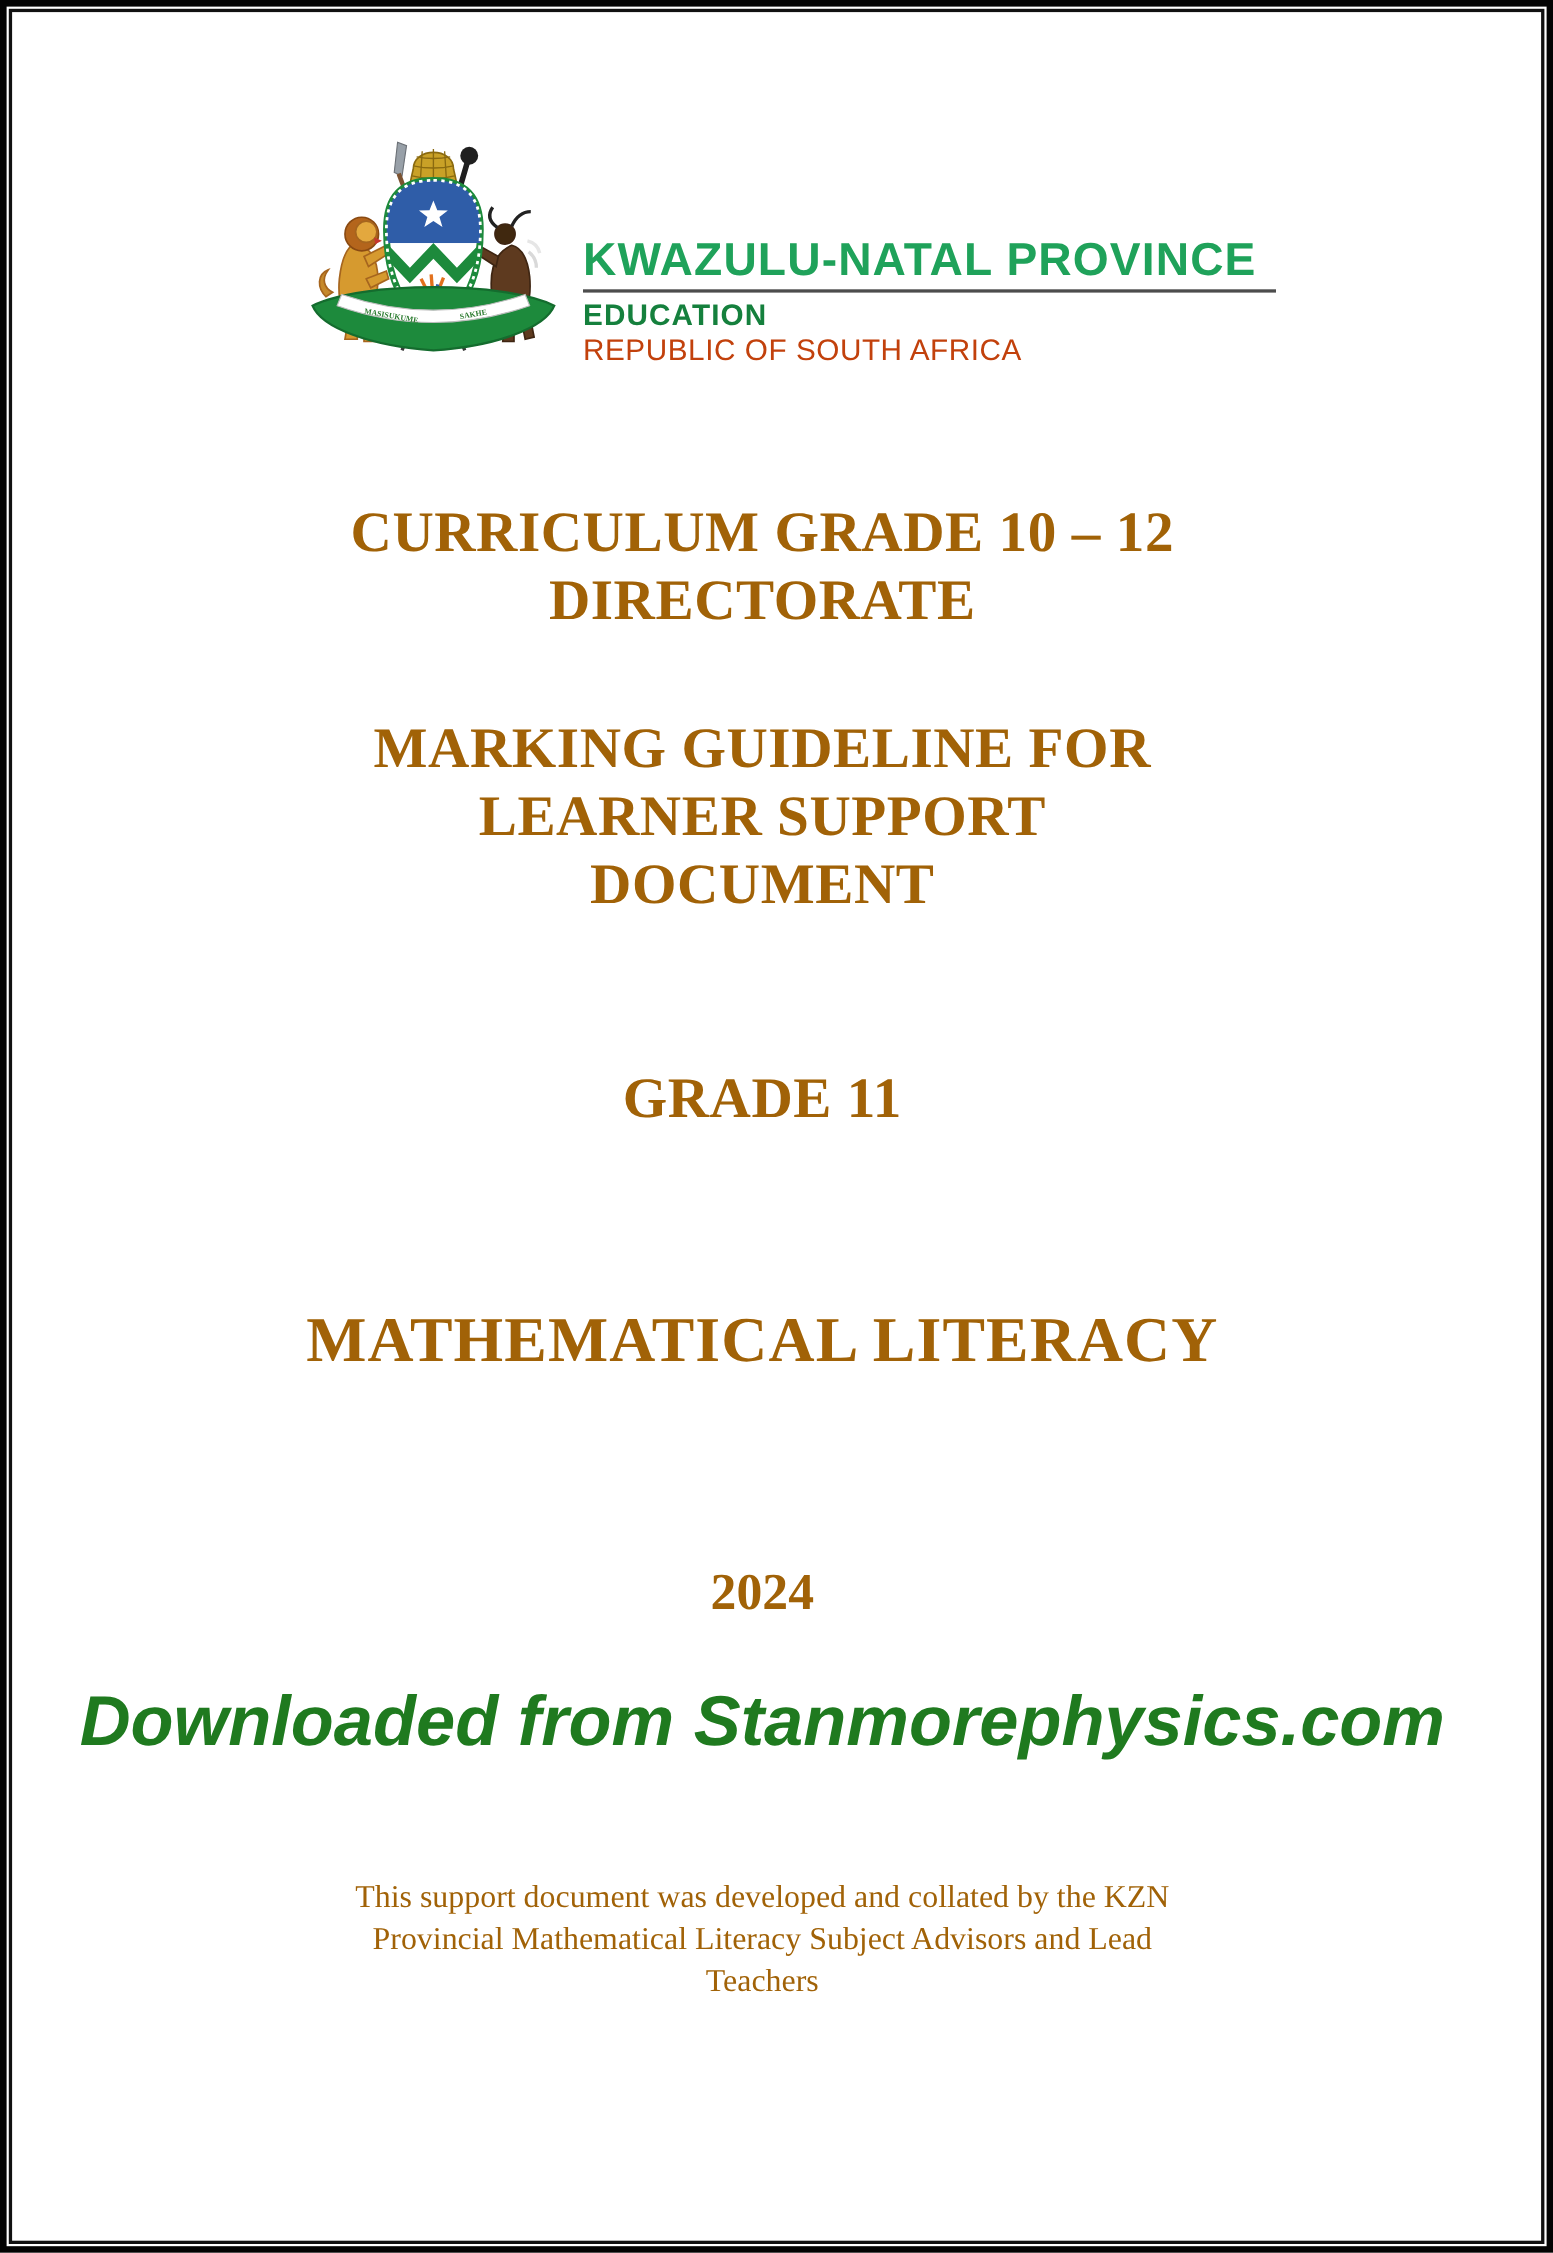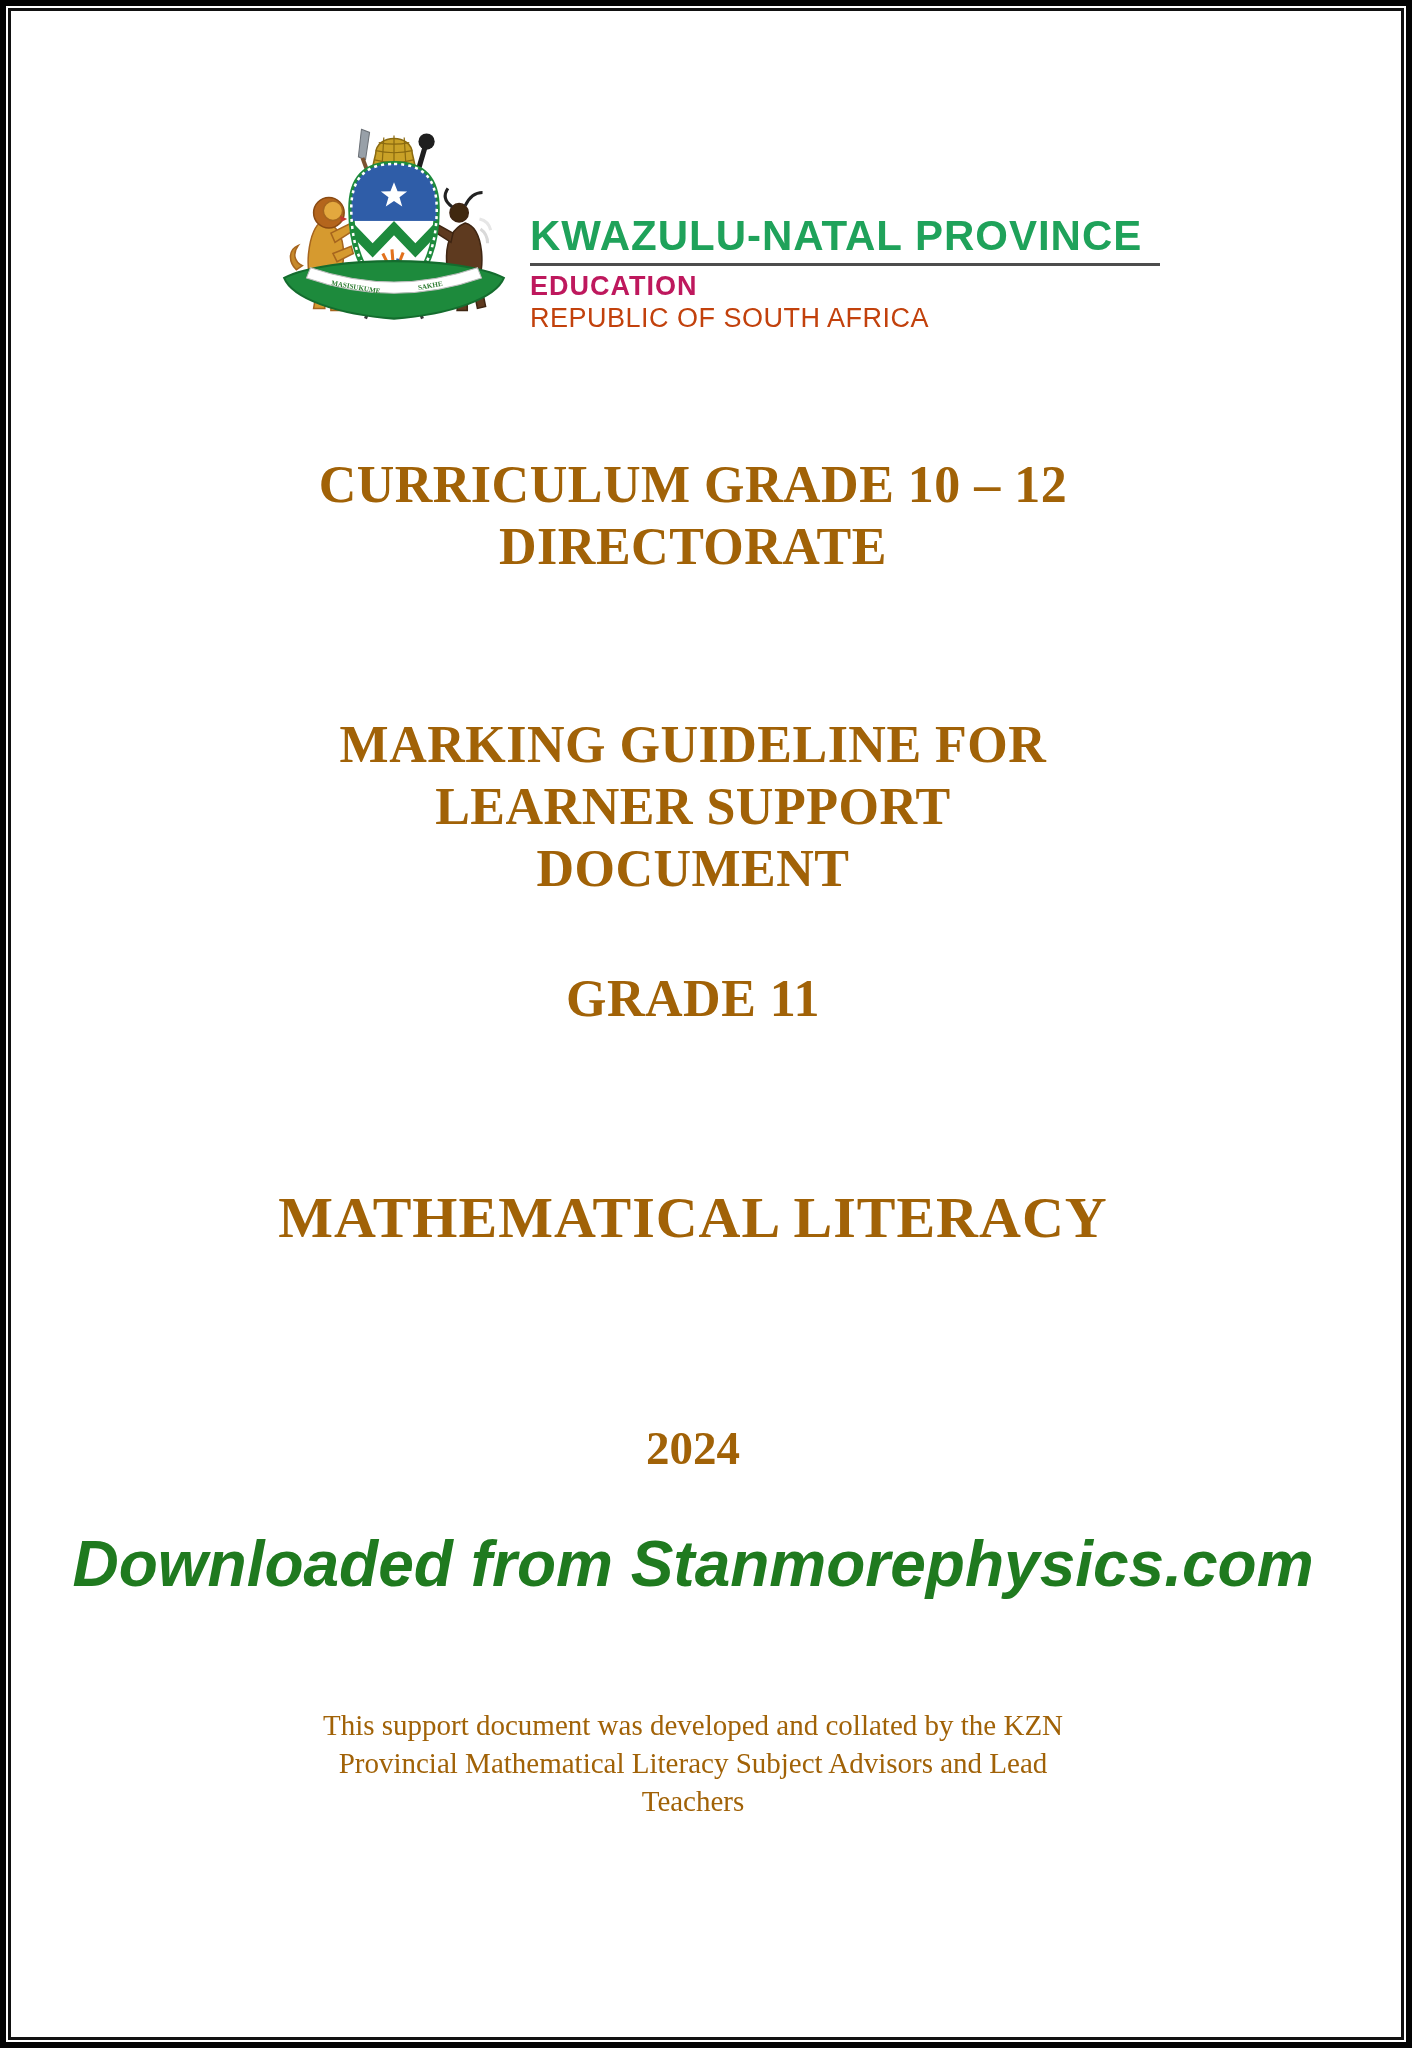--- a/index.html
+++ b/index.html
@@ -19,21 +19,21 @@
     pointer-events:none;
   }
   
   .emblem { position:absolute; left:272px; top:112px; width:232px; height:214px; }
   .brand { position:absolute; left:524px; top:208px; font-family:"Liberation Sans", sans-serif; }
   .province {
     font-weight:bold; font-size:42px; letter-spacing:1px;
     white-space:nowrap; line-height:44px;
   }
   .rule { margin-top:5px; width:630px; height:3px; background:#4d4d4d; }
-  .education { margin-top:5px; font-weight:bold; font-size:27px; color:#be185d; letter-spacing:1px; line-height:30px; }
+  .education { margin-top:5px; font-weight:bold; font-size:27px; color:#15803d; letter-spacing:1px; line-height:30px; }
   .republic { margin-top:2px; font-size:27px; color:#c2410c; letter-spacing:0.5px; line-height:30px; }
   
   .center-col { position:absolute; left:0; right:26px; text-align:center; color:#a16207; }
   .big-title { font-weight:bold; font-size:52px; line-height:62px; letter-spacing:0.5px; }
   .subject-title { font-weight:bold; font-size:58px; line-height:64px; letter-spacing:1px; }
   .year-title { font-weight:bold; font-size:47px; line-height:56px; }
   .watermark {
     font-family:"Liberation Sans", sans-serif;
     font-style:italic; font-weight:bold;
     font-size:64px; line-height:84px;
@@ -132,21 +132,21 @@
     <div class="rule"></div>
     <div class="education">EDUCATION</div>
     <div class="republic">REPUBLIC OF SOUTH AFRICA</div>
   </div>
 
   <div class="center-col big-title" style="top:448px">
     <div>CURRICULUM GRADE 10 – 12</div>
     <div>DIRECTORATE</div>
   </div>
 
-  <div class="center-col big-title" style="top:708px">
+  <div class="center-col big-title" style="top:644px">
     <div>MARKING GUIDELINE FOR</div>
     <div>LEARNER SUPPORT</div>
     <div>DOCUMENT</div>
   </div>
 
   <div class="center-col big-title" style="top:962px">GRADE 11</div>
 
   <div class="center-col subject-title" style="top:1180px">MATHEMATICAL LITERACY</div>
 
   <div class="center-col year-title" style="top:1414px">2024</div>

